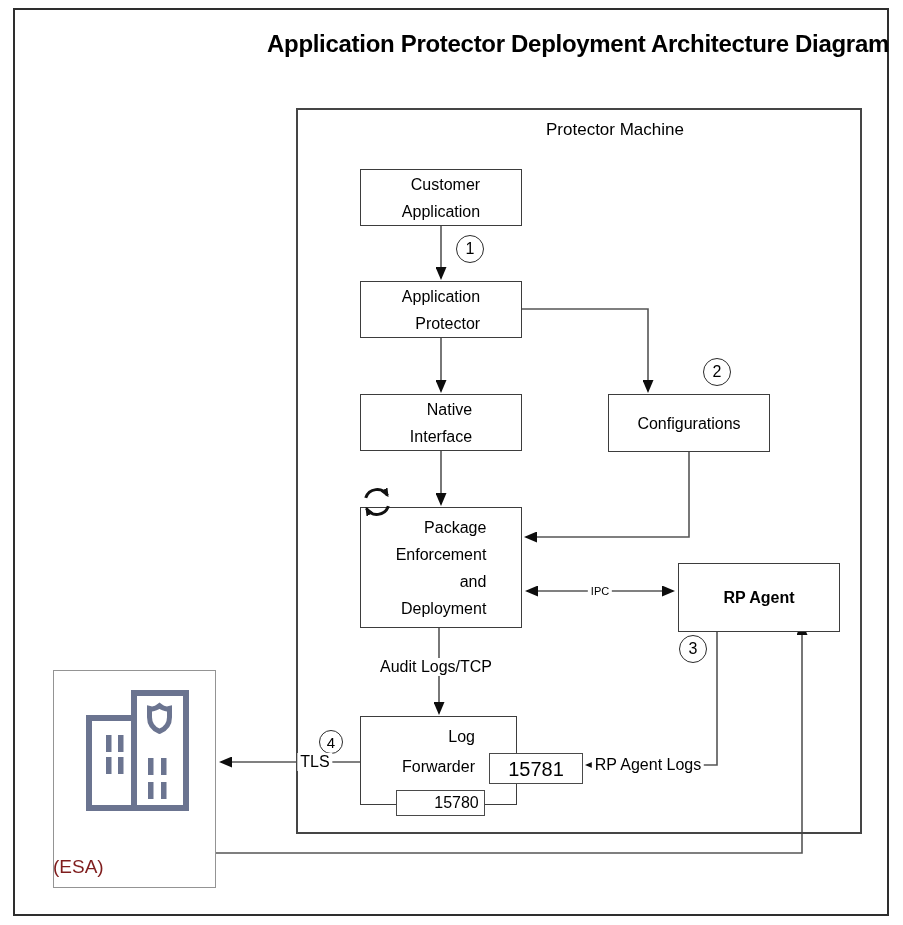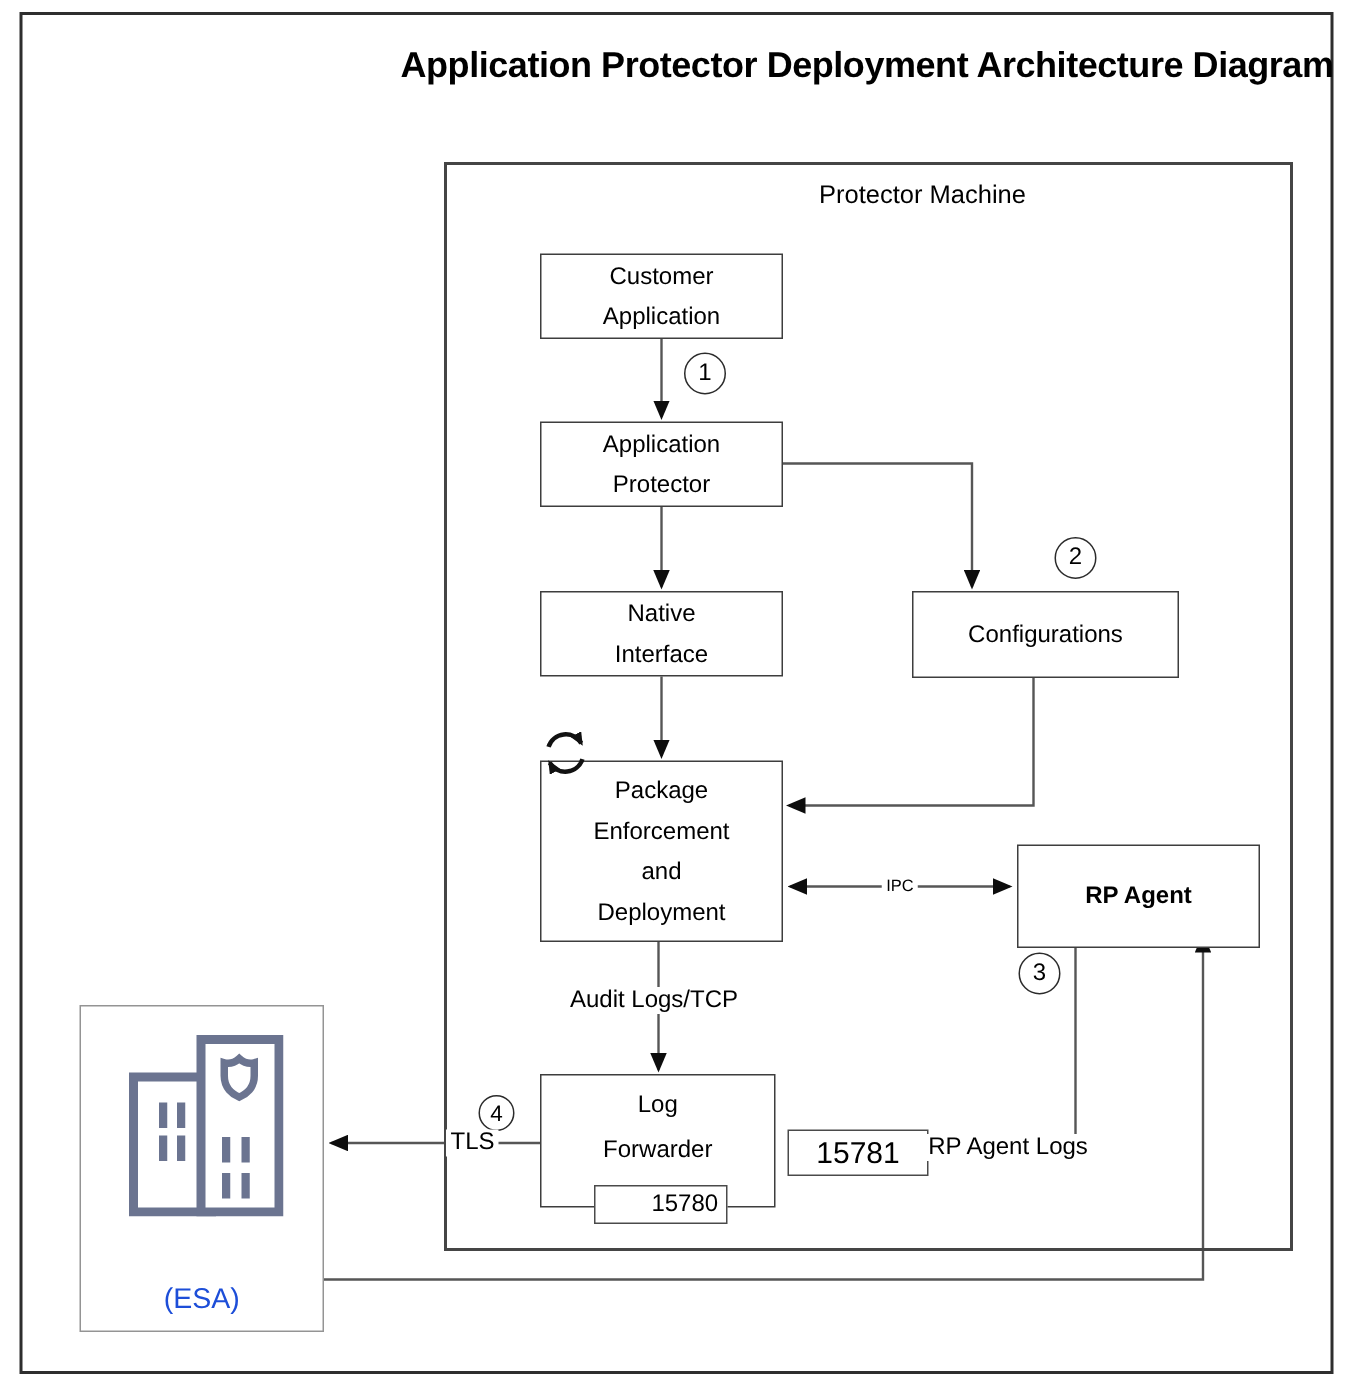--- a/index.html
+++ b/index.html
@@ -6,28 +6,28 @@
   .canvas{position:relative;width:903px;height:925px;background:#fff;overflow:hidden;}
   .canvas *{box-sizing:border-box;}
   .frame{position:absolute;left:13px;top:8px;width:876px;height:908px;border:2px solid #2e2e2e;}
   .title{position:absolute;left:13px;top:30px;width:876px;text-align:right;
          font-size:24px;font-weight:bold;letter-spacing:-0.3px;}
   .pm{position:absolute;left:296px;top:108px;width:566px;height:726px;border:2px solid #454545;}
   .pm-label{position:absolute;left:296px;top:120px;width:566px;text-align:center;font-size:17px;margin-left:36px;}
   .wires{position:absolute;left:0;top:0;width:903px;height:925px;}
   .node{position:absolute;background:#fff;border:1.5px solid #3d3d3d;
         display:flex;align-items:center;justify-content:center;
-        text-align:center;font-size:16px;line-height:27px;white-space:pre-line;}
+        text-align:right;font-size:16px;line-height:27px;white-space:pre-line;}
   .node.top-align{align-items:flex-start;padding-top:5px;line-height:30px;}
   .port-lg{font-size:20px;line-height:20px;}
   .port-sm{font-size:16px;line-height:16px;}
   .esa-box{position:absolute;left:53px;top:670px;width:163px;height:218px;
            border:1.5px solid #949494;background:#fff;}
-  .esa-label{position:absolute;left:53px;top:856px;width:163px;text-align:center;
-             font-size:19px;color:#1d4ed8;}
+  .esa-label{position:absolute;left:53px;top:856px;width:163px;text-align:left;
+             font-size:19px;color:#7f1d1d;}
   .step{position:absolute;width:28px;height:28px;border-radius:50%;border:1.4px solid #2b2b2b;
         background:#fff;display:flex;align-items:center;justify-content:center;font-size:16px;}
   .step.small{width:24px;height:24px;font-size:15px;}
   .elabel{position:absolute;transform:translate(-50%,-50%);background:#fff;
           padding:0 3px;font-size:16px;white-space:nowrap;}
   .elabel.ipc{font-size:11px;}
   .icon{position:absolute;}
 </style>
 </head>
 <body>
@@ -67,25 +67,25 @@
   <div class="node" style="left:360px;top:169px;width:162px;height:57px;">Customer
 Application</div>
   <div class="node" style="left:360px;top:281px;width:162px;height:57px;">Application
 Protector</div>
   <div class="node" style="left:360px;top:394px;width:162px;height:57px;">Native
 Interface</div>
   <div class="node" style="left:360px;top:507px;width:162px;height:121px;">Package
 Enforcement
 and
 Deployment</div>
-  <div class="node" style="left:608px;top:394px;width:178px;height:58px;">Configurations</div>
+  <div class="node" style="left:608px;top:394px;width:162px;height:58px;">Configurations</div>
   <div class="node" style="left:678px;top:563px;width:162px;height:69px;font-weight:bold;">RP Agent</div>
   <div class="node top-align" style="left:360px;top:716px;width:157px;height:89px;">Log
 Forwarder</div>
-  <div class="node port-lg" style="left:489px;top:753px;width:94px;height:31px;border-color:#4a4a4a;margin-left:36px;">15781</div>
+  <div class="node port-lg" style="left:489px;top:753px;width:94px;height:31px;border-color:#4a4a4a;">15781</div>
   <div class="node port-sm" style="left:396px;top:790px;width:89px;height:26px;border-color:#4a4a4a;padding-left:32px;">15780</div>
 
   <div class="esa-box"></div>
   <svg class="icon" style="left:85px;top:689px;" width="104" height="122" viewBox="0 0 104 122">
     <g stroke="#6b7490" fill="#ffffff" stroke-width="6">
       <rect x="4" y="29" width="52" height="90"></rect>
       <rect x="49" y="4" width="52" height="115"></rect>
     </g>
     <path d="M64.5,19.5 q 5,1.5 10,-2.8 q 5,4.3 10,2.8 v 8.7 c 0,8.2 -5.6,12.4 -10,14.2
              c -4.4,-1.8 -10,-6 -10,-14.2 z" stroke="#6b7490" stroke-width="5" fill="#ffffff"></path>
@@ -109,16 +109,16 @@
     </g>
   </svg>
 
   <div class="step" style="left:456px;top:235px;">1</div>
   <div class="step" style="left:703px;top:358px;">2</div>
   <div class="step" style="left:679px;top:635px;">3</div>
   <div class="step small" style="left:319px;top:730px;">4</div>
 
   <div class="elabel ipc" style="left:600px;top:591px;">IPC</div>
   <div class="elabel" style="left:436px;top:667px;">Audit Logs/TCP</div>
-  <div class="elabel" style="left:648px;top:765px;margin-left:24px;">RP Agent Logs</div>
+  <div class="elabel" style="left:648px;top:765px;">RP Agent Logs</div>
   <div class="elabel" style="left:315px;top:762px;">TLS</div>
 
 </div>
 
 </body></html>

